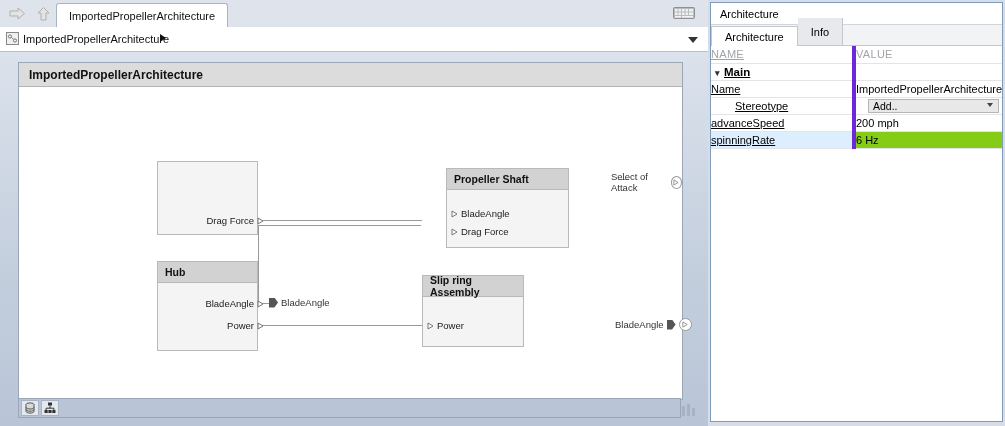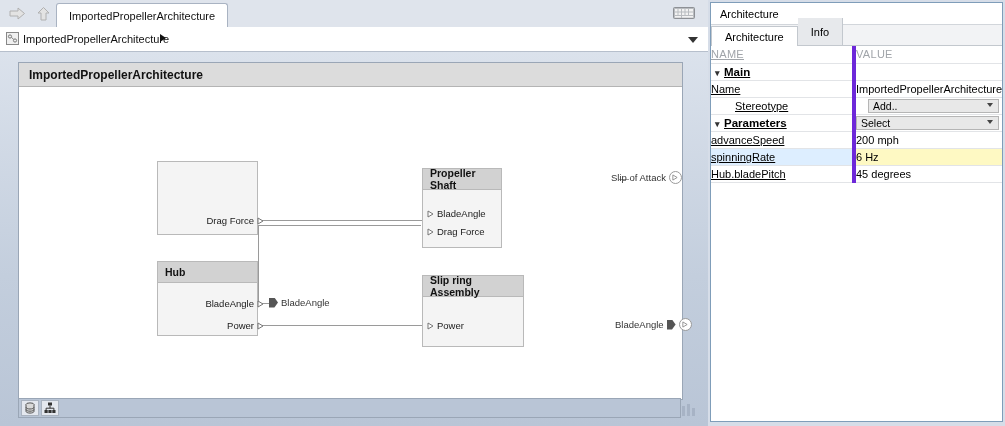--- a/index.html
+++ b/index.html
@@ -69,21 +69,21 @@
   .pi-tab.inactive{background:#e7e9ec;}
 
   table.props{width:100%;border-collapse:collapse;table-layout:fixed;}
   table.props td{height:17px;font-size:11px;border-bottom:1px solid #e2e4e7;padding:0;vertical-align:middle;}
   .c-name{width:143px;border-right:4px solid #6d28d9;padding-left:8px;box-sizing:border-box;text-decoration:underline;}
   .c-val{padding-left:6px;box-sizing:border-box;}
   .hdr td{color:#a0a4a9;font-size:10px;letter-spacing:.3px;background:#fff;border-bottom:1px solid #d7dade;}
   .grp .c-name{font-weight:bold;font-size:11.5px;padding-left:4px;}
   .chev{display:inline-block;width:9px;color:#333;font-size:9px;}
   .indent1{padding-left:24px;}
-  .sel{background:#fef9c3;}
+  .sel{background:#84cc16;}
   .sel .c-name{background:#ddeeff;}
   .combo{margin:1px 3px 1px 0;height:14px;background:#e8e8e8;border:1px solid #b5b5b5;display:flex;align-items:center;
          padding-left:4px;box-sizing:border-box;font-size:10.5px;position:relative;}
   .combo .cc{position:absolute;right:5px;top:3px;width:0;height:0;border-top:4px solid #444;border-left:3.5px solid transparent;border-right:3.5px solid transparent;}
 </style>
 </head>
 <body>
 
 <div class="app">
 
@@ -154,37 +154,37 @@
 
         <div class="blk" style="left:138px;top:98px;width:101px;height:74px;">
           <div class="port out" style="top:53px;right:-7px;">
             <span>Drag Force</span>
             <svg class="ptri" viewBox="0 0 7 8">
                 <path d="M1 1 6 4 1 7z" fill="#fff" stroke="#777"></path>
               </svg>
           </div>
         </div>
 
-        <div class="blk" style="left:403px;top:105px;width:80px;height:80px;">
+        <div class="blk" style="left:427px;top:105px;width:123px;height:80px;">
           <div class="blk-hd">Propeller Shaft</div>
           <div class="port in" style="top:39px;">
             <svg class="ptri" viewBox="0 0 7 8">
                 <path d="M1 1 6 4 1 7z" fill="#fff" stroke="#777"></path>
               </svg>
             <span>BladeAngle</span>
           </div>
           <div class="port in" style="top:57px;">
             <svg class="ptri" viewBox="0 0 7 8">
                 <path d="M1 1 6 4 1 7z" fill="#fff" stroke="#777"></path>
               </svg>
             <span>Drag Force</span>
           </div>
         </div>
 
-        <div class="blk" style="left:138px;top:198px;width:101px;height:75px;">
+        <div class="blk" style="left:138px;top:198px;width:101px;height:90px;">
           <div class="blk-hd">Hub</div>
           <div class="port out" style="top:36px;right:-7px;">
             <span>BladeAngle</span>
             <svg class="ptri" viewBox="0 0 7 8">
                 <path d="M1 1 6 4 1 7z" fill="#fff" stroke="#777"></path>
               </svg>
           </div>
           <div class="port out" style="top:58px;right:-7px;">
             <span>Power</span>
             <svg class="ptri" viewBox="0 0 7 8">
@@ -202,21 +202,21 @@
           <div class="blk-hd">Slip ring Assembly</div>
           <div class="port in" style="top:44px;">
             <svg class="ptri" viewBox="0 0 7 8">
                 <path d="M1 1 6 4 1 7z" fill="#fff" stroke="#777"></path>
               </svg>
             <span>Power</span>
           </div>
         </div>
 
         <div class="edge-port" style="left:592px;top:108px;">
-          <span>Slip of Attack</span>
+          <span>Select of Attack</span>
           <span class="circ">
             <svg width="6" height="7" viewBox="0 0 7 8">
                 <path d="M1 1 6 4 1 7z" fill="#fff" stroke="#888"></path>
               </svg>
           </span>
         </div>
         <div class="edge-port" style="left:596px;top:255px;">
           <span>BladeAngle</span>
           <span class="flag"></span>
           <span class="circ">
@@ -297,43 +297,28 @@
       <tr>
         <td class="c-name" style="padding-left:24px;">Stereotype</td>
         <td class="c-val" style="padding-left:12px;">
           <div class="combo">
             <span>Add..</span>
             <span class="cc"></span>
           </div>
         </td>
       </tr>
 
-      <tr class="grp">
-        <td class="c-name">
-          <span class="chev">▾</span><span>Parameters</span>
-        </td>
-        <td class="c-val" style="padding-left:0;">
-          <div class="combo">
-            <span>Select</span>
-            <span class="cc"></span>
-          </div>
-        </td>
-      </tr>
 
       <tr>
         <td class="c-name indent1">advanceSpeed</td>
         <td class="c-val">200 mph</td>
       </tr>
 
       <tr class="sel">
         <td class="c-name indent1">spinningRate</td>
         <td class="c-val">6 Hz</td>
       </tr>
 
-      <tr>
-        <td class="c-name indent1">Hub.bladePitch</td>
-        <td class="c-val">45 degrees</td>
-      </tr>
     </tbody>
       </table>
   </div>
 
 </div>
 
 </body></html>

